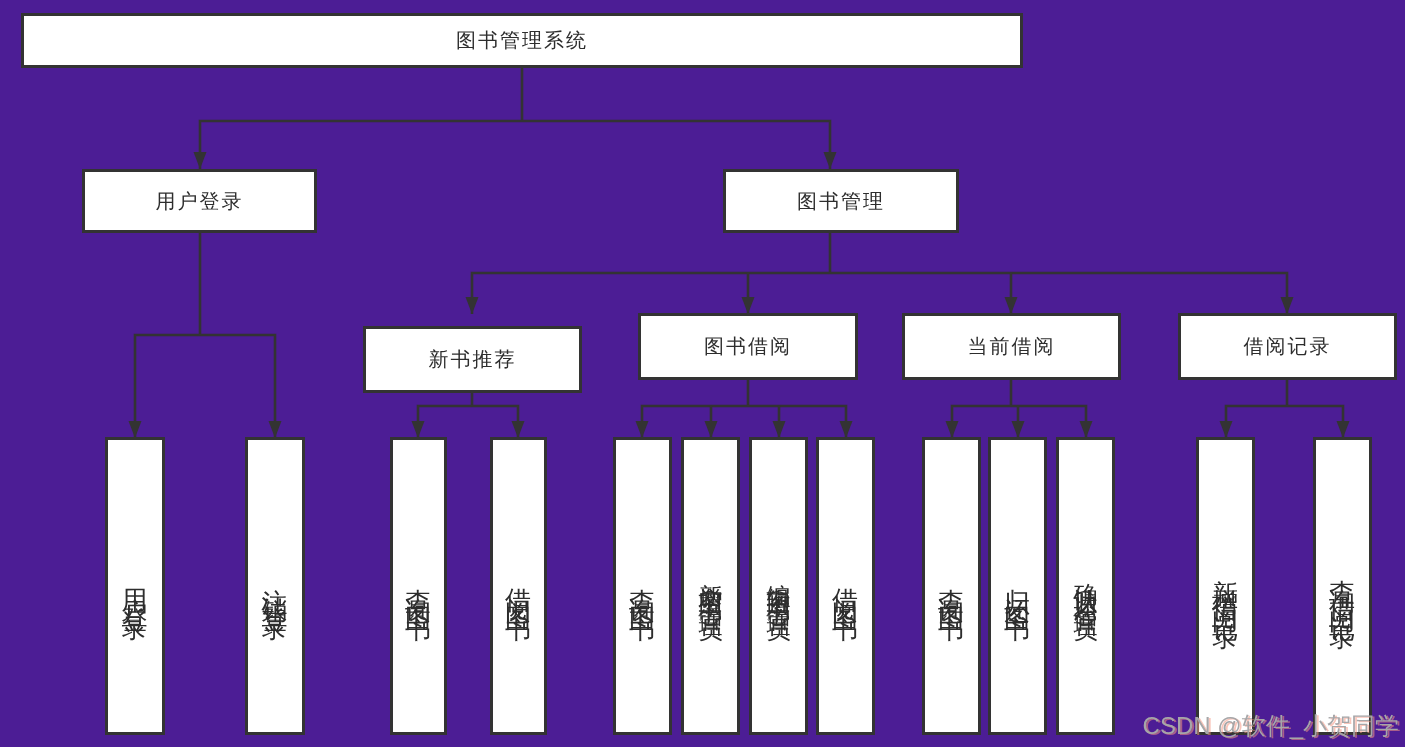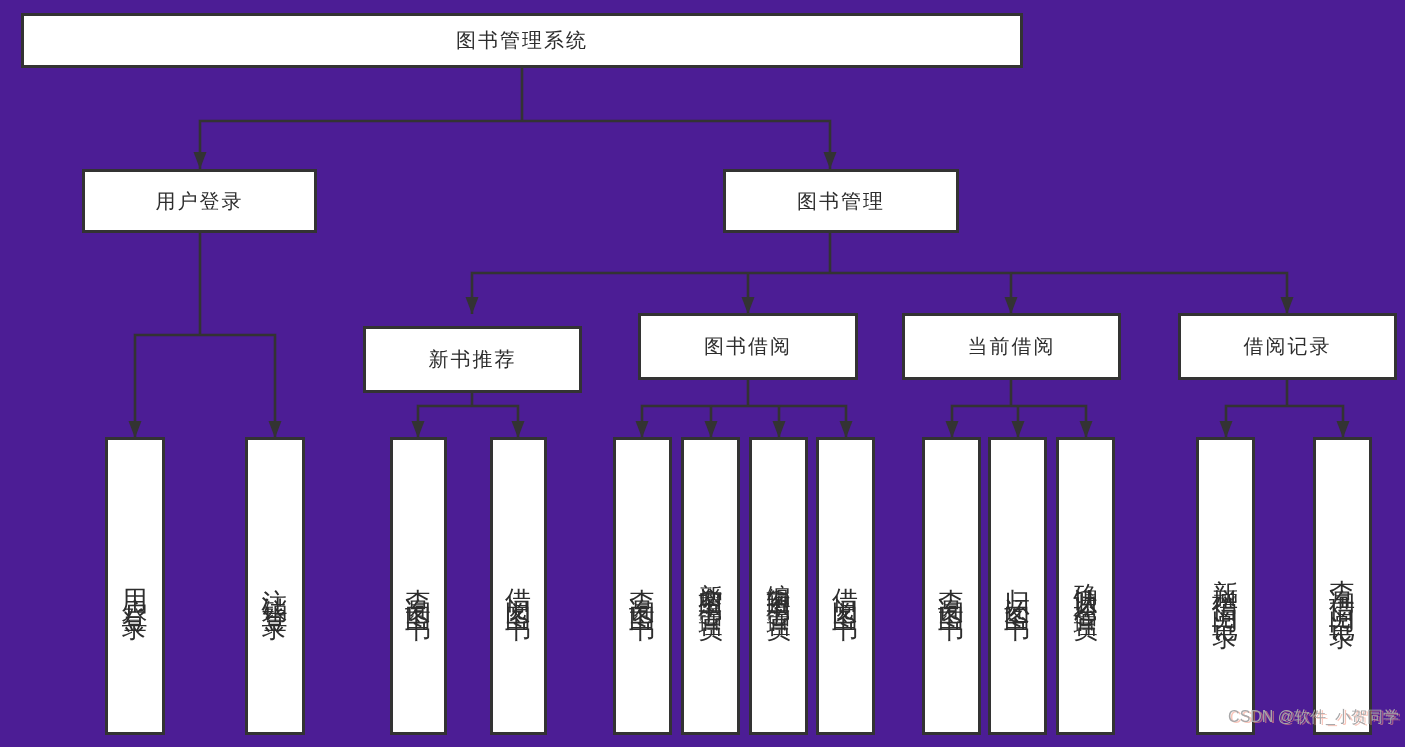--- a/index.html
+++ b/index.html
@@ -31,22 +31,22 @@
     line-height:1;
     color:#2d2d2d;
     white-space:nowrap;
   }
   .v-node.long .vtext{
     font-size:24px;
     letter-spacing:5px;
   }
   #watermark{
     position:absolute;
-    right:6px;bottom:19px;
-    font-size:16px;
+    right:6px;bottom:5px;
+    font-size:24px;
     color:#a6a6a8;
     text-shadow:2px 1px 0 rgba(244,150,130,0.55);
     white-space:nowrap;
   }
 </style>
 </head>
 <body>
 
 <div id="stage">
 

